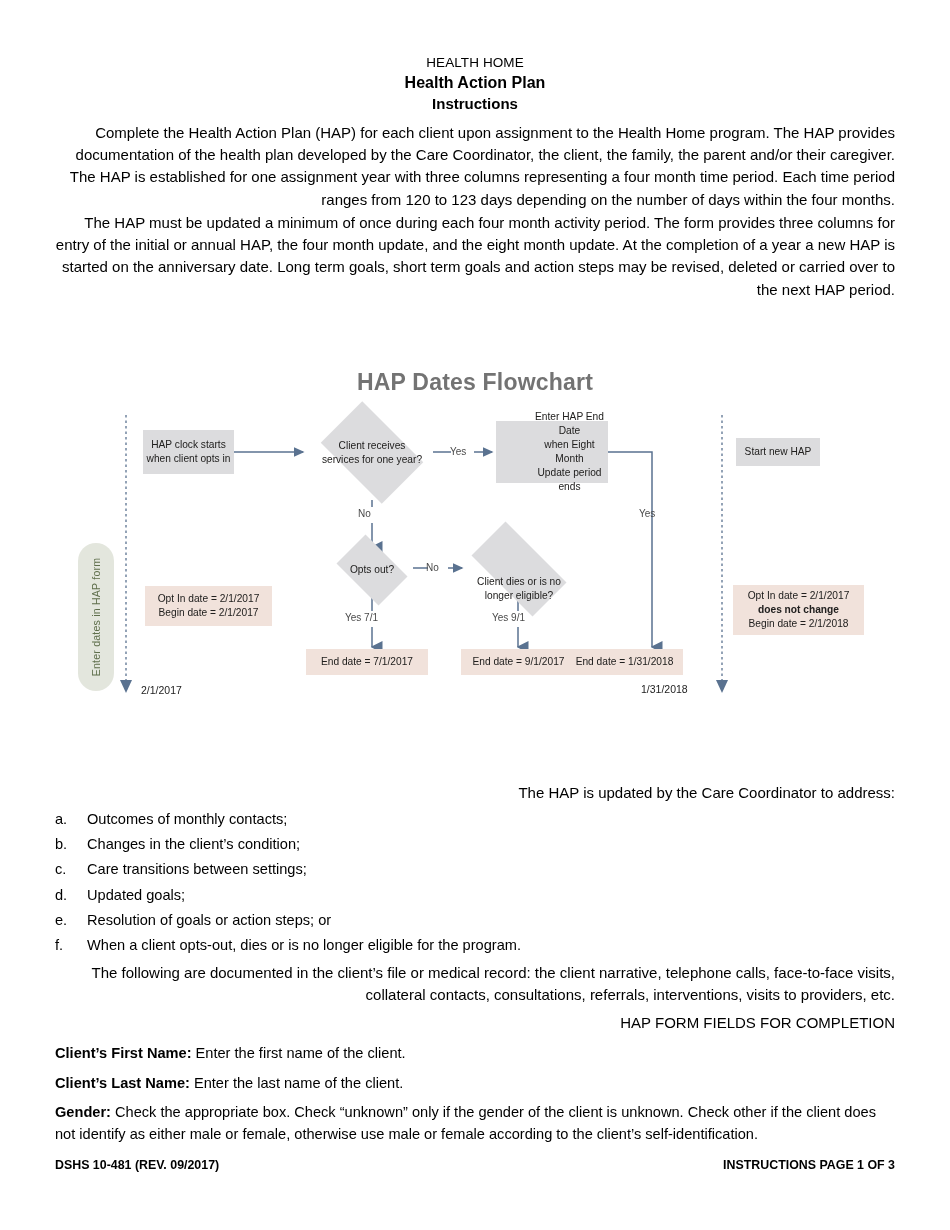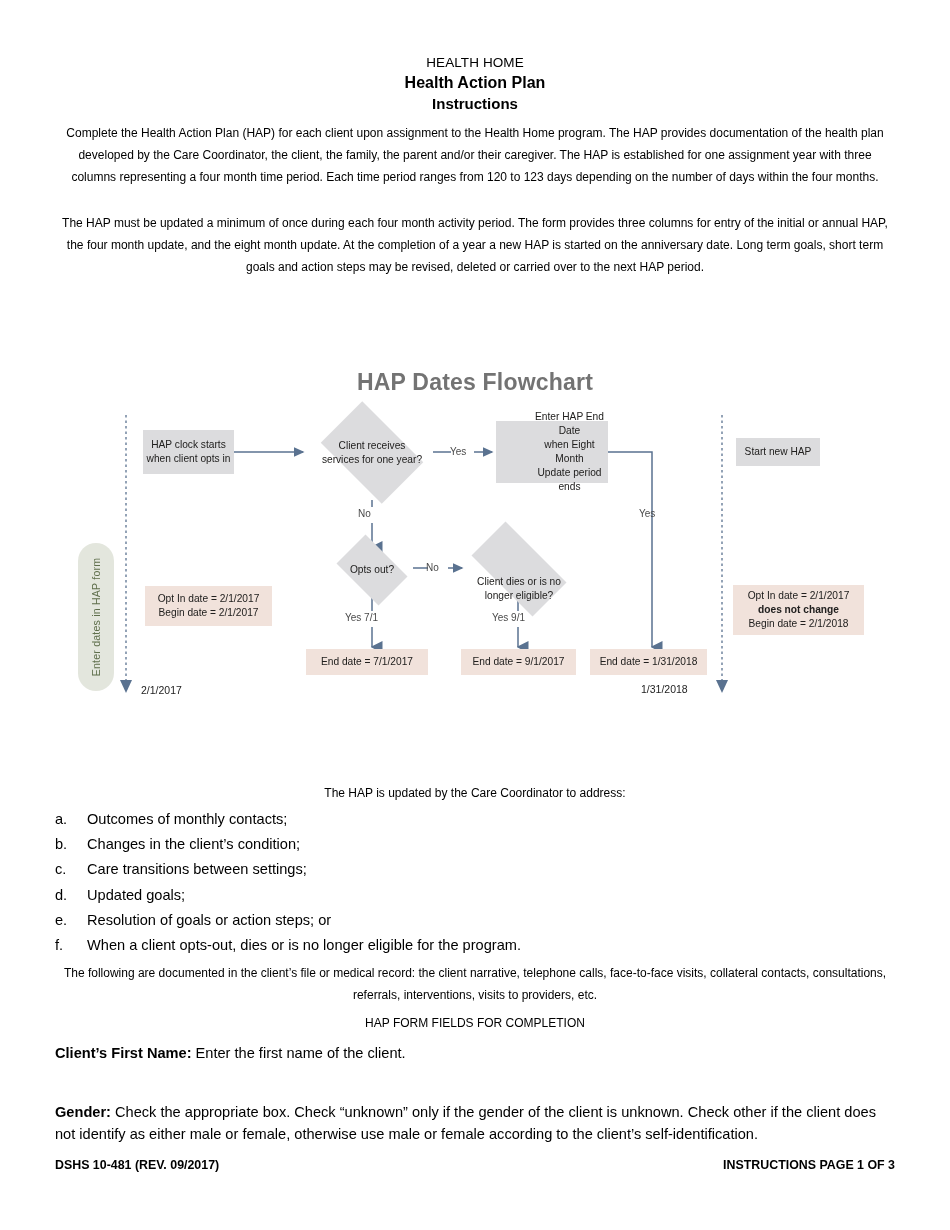--- a/index.html
+++ b/index.html
@@ -43,23 +43,23 @@
     font-size: 15px;
     font-weight: bold;
     line-height: 21px;
   }
 
   
   .bodytext {
     position: absolute;
     left: 55px;
     width: 840px;
-    font-size: 12px;
+    font-size: 15px;
     line-height: 22.2px;
-    text-align: center;
+    text-align: right;
   }
   #para1 { top: 122px; }
   #para2 { top: 212px; }
   #para-updated { top: 782px; }
   #para-following { top: 962px; }
   #para-hapfields { top: 1012px; }
 
   
   .list {
     position: absolute;
@@ -298,21 +298,21 @@
         <div>Begin date = 2/1/2018</div>
       </div>
     </div>
 
     <div class="node node-pink" style="left:306px; top:294px; width:122px; height:26px;">
       <div>End date = 7/1/2017</div>
     </div>
     <div class="node node-pink" style="left:461px; top:294px; width:115px; height:26px;">
       <div>End date = 9/1/2017</div>
     </div>
-    <div class="node node-pink" style="left:590px; top:294px; width:117px; height:26px;">
+    <div class="node node-pink" style="left:566px; top:294px; width:117px; height:26px;">
       <div>End date = 1/31/2018</div>
     </div>
 
     <div class="edge-label" style="left:450px; top:91px;">Yes</div>
     <div class="edge-label" style="left:358px; top:153px;">No</div>
     <div class="edge-label" style="left:426px; top:207px;">No</div>
     <div class="edge-label" style="left:345px; top:257px;">Yes 7/1</div>
     <div class="edge-label" style="left:492px; top:257px;">Yes 9/1</div>
     <div class="edge-label" style="left:639px; top:153px;">Yes</div>
 
@@ -349,20 +349,23 @@
       <div class="li-text">When a client opts-out, dies or is no longer eligible for the program.</div>
     </div>
   </div>
 
   <div class="bodytext" id="para-following">The following are documented in the client’s file or medical record: the client narrative, telephone calls, face-to-face visits, collateral contacts, consultations, referrals, interventions, visits to providers, etc.</div>
   <div class="bodytext" id="para-hapfields">HAP FORM FIELDS FOR COMPLETION</div>
 
   <div class="fielddef" id="field-first">
     <b>Client’s First Name:</b><span>  Enter the first name of the client.</span>
   </div>
+  <div class="fielddef" id="field-last">
+    <b>Client’s Last Name:</b><span>  Enter the last name of the client.</span>
+  </div>
   <div class="fielddef" id="field-gender">
     <b>Gender:</b><span>  Check the appropriate box.  Check “unknown” only if the gender of the client is unknown.  Check other if the client does not identify as either male or female, otherwise use male or female according to the client’s self-identification.</span>
   </div>
 
   <div class="footer">
     <div>DSHS 10-481 (REV. 09/2017)</div>
     <div>INSTRUCTIONS PAGE 1 OF 3</div>
   </div>
 
 </div>

